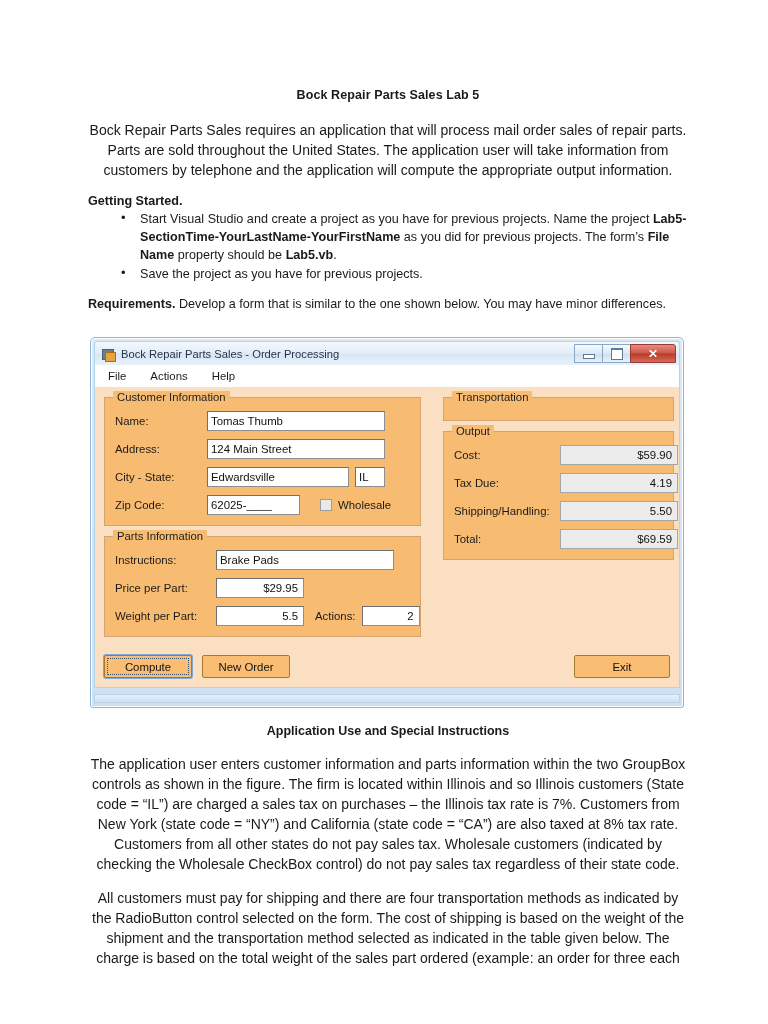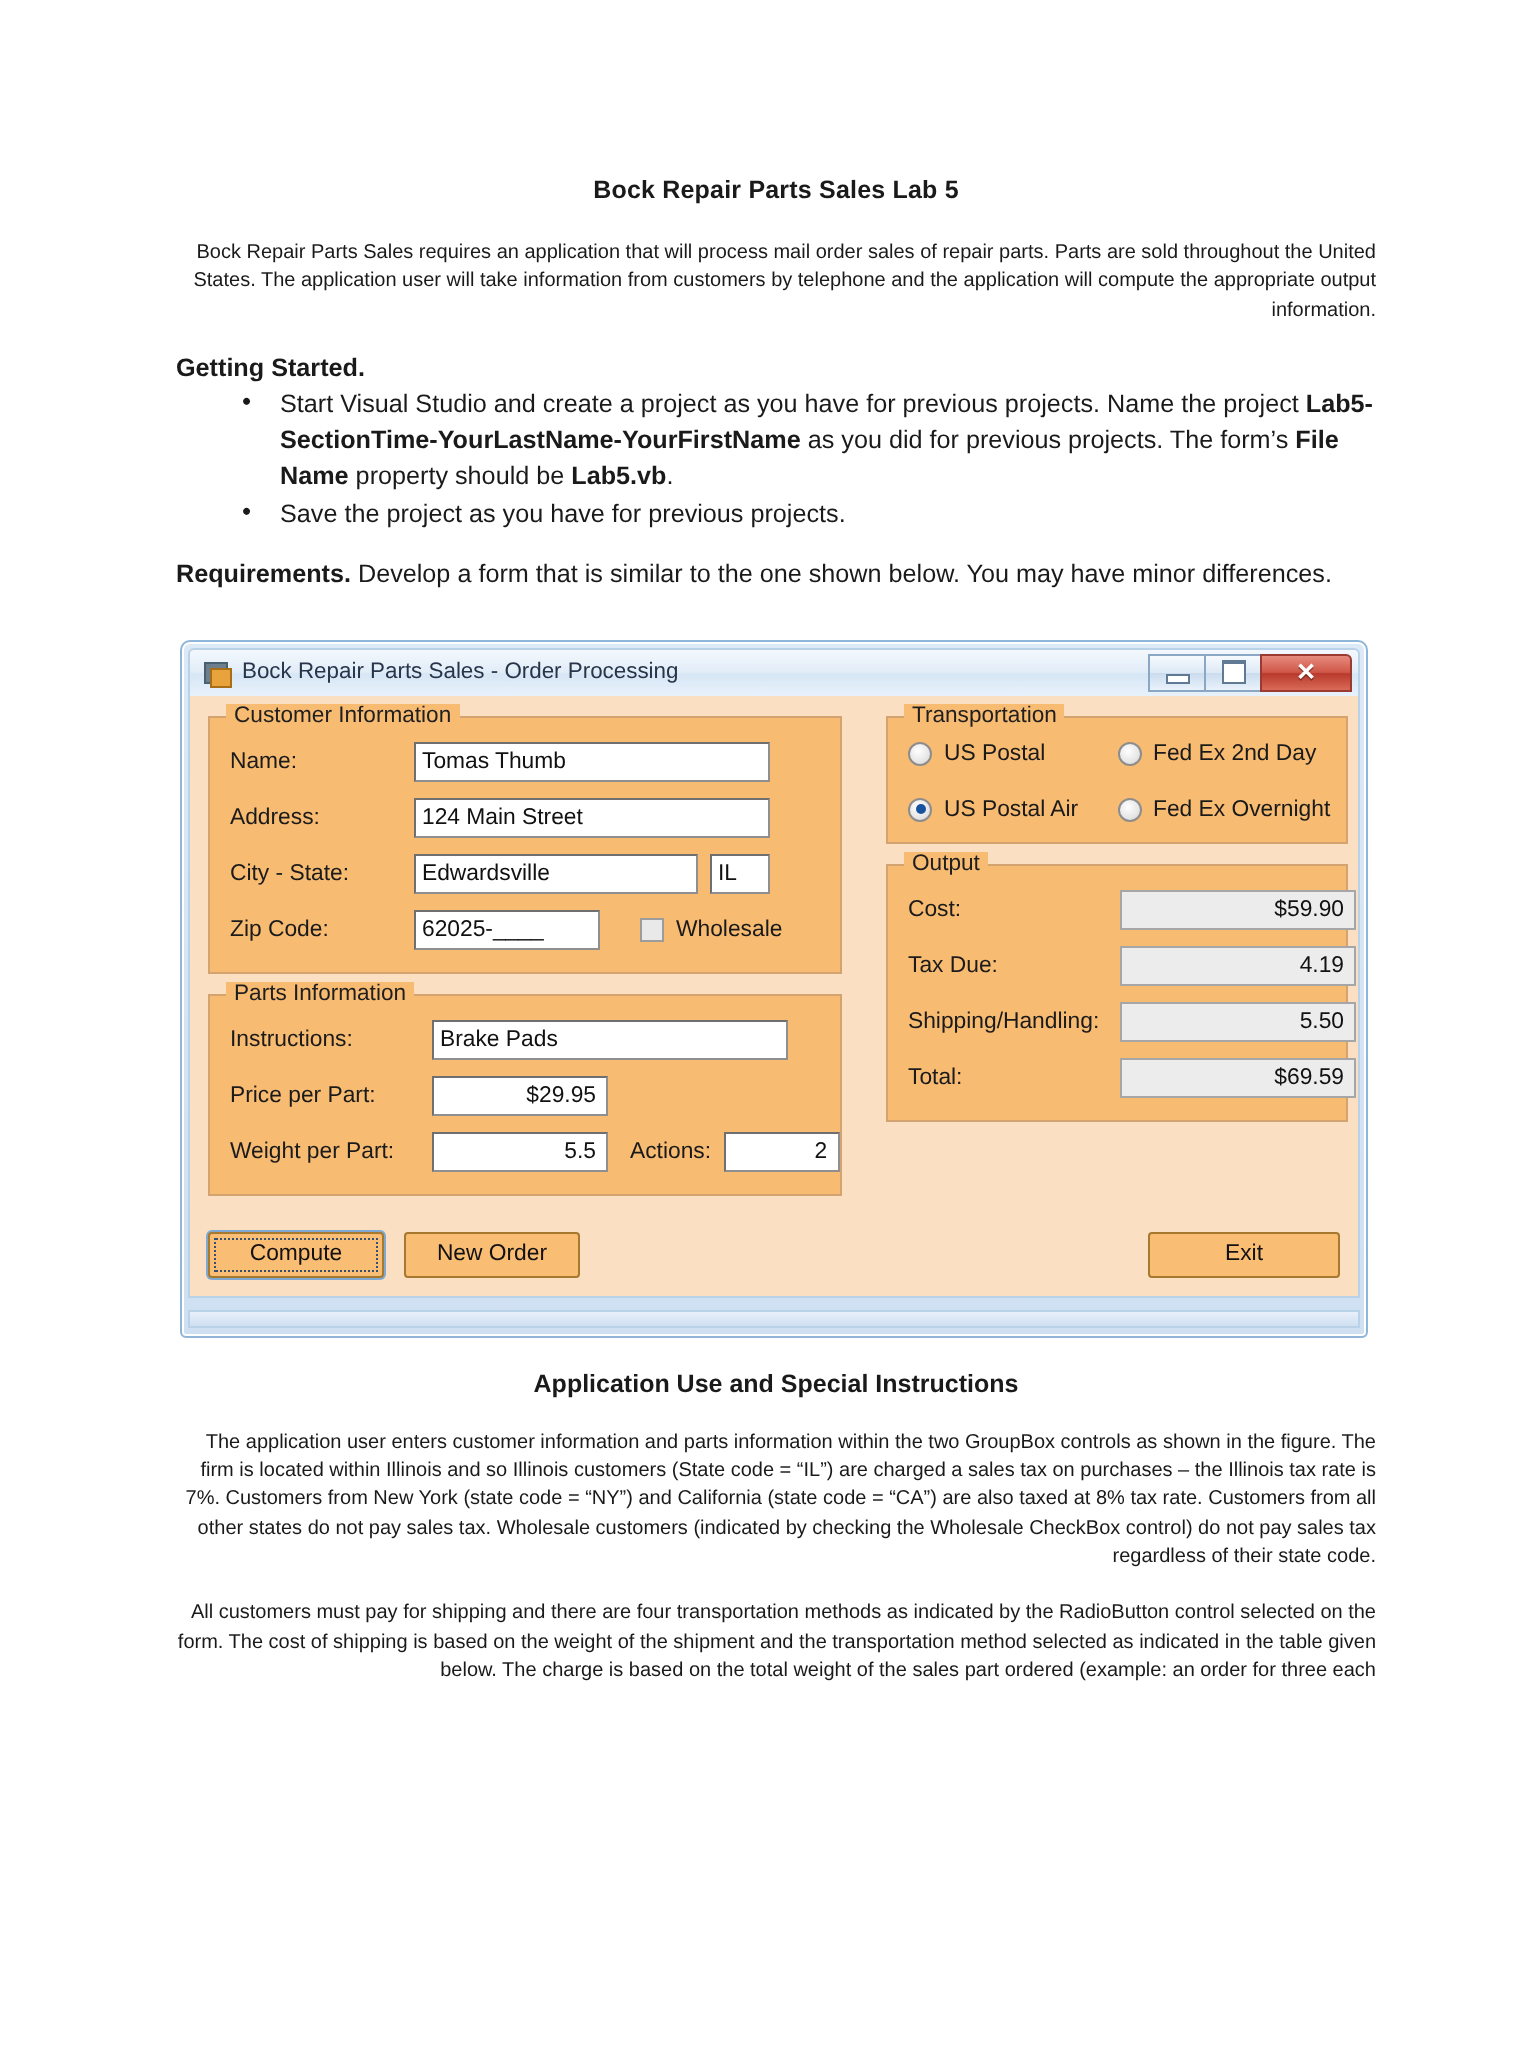--- a/index.html
+++ b/index.html
@@ -25,24 +25,24 @@
 
   
   .doc-title {
     text-align: center;
     font-size: 12.5px;
     font-weight: bold;
     margin: 0 0 18px 0;
     letter-spacing: 0.1px;
   }
   .para {
-    font-size: 10px;
+    font-size: 14px;
     line-height: 1.43;
     margin: 0 0 14px 0;
-    text-align: right;
+    text-align: center;
   }
   .section-head {
     font-size: 12.6px;
     font-weight: bold;
     margin: 0 0 2px 0;
   }
   .para-inline-head {
     font-size: 12.6px;
     line-height: 1.43;
     margin: 0 0 14px 0;
@@ -358,20 +358,25 @@
             </span>
           <span class="wbtn">
               <span class="max-g"></span>
             </span>
           <span class="wbtn close">
               <span class="x-g">✕</span>
             </span>
         </span>
       </div>
 
+      <div class="menubar">
+        <span class="menu-item">File</span>
+        <span class="menu-item">Actions</span>
+        <span class="menu-item">Help</span>
+      </div>
 
       <div class="client">
         <div class="cols">
 
           <div class="col-left">
 
             <div class="gbox">
               <span class="gbox-title">Customer Information</span>
 
               <div class="row">
@@ -420,38 +425,20 @@
                 <span class="tb qty right">2</span>
               </div>
             </div>
 
           </div>
 
           <div class="col-right">
 
             <div class="gbox">
               <span class="gbox-title">Transportation</span>
-              <div class="radio-grid">
-                <span class="rb-item">
-                  <span class="rb"></span>
-                  <span class="rb-lbl">US Postal</span>
-                </span>
-                <span class="rb-item">
-                  <span class="rb"></span>
-                  <span class="rb-lbl">Fed Ex 2nd Day</span>
-                </span>
-                <span class="rb-item">
-                  <span class="rb on"></span>
-                  <span class="rb-lbl">US Postal Air</span>
-                </span>
-                <span class="rb-item">
-                  <span class="rb"></span>
-                  <span class="rb-lbl">Fed Ex Overnight</span>
-                </span>
-              </div>
             </div>
 
             <div class="gbox">
               <span class="gbox-title">Output</span>
 
               <div class="row">
                 <span class="lbl w-out">Cost:</span>
                 <span class="tb out ro right">$59.90</span>
               </div>
               <div class="row">

